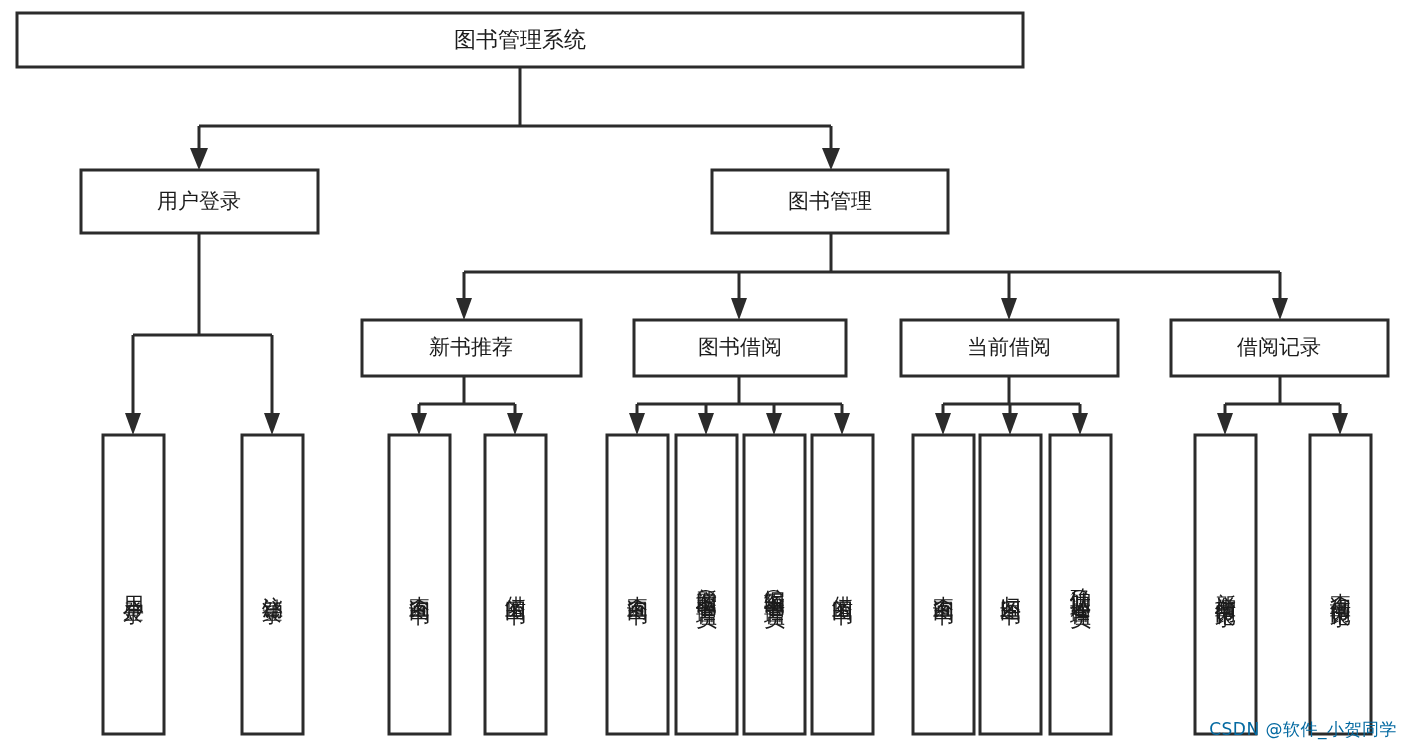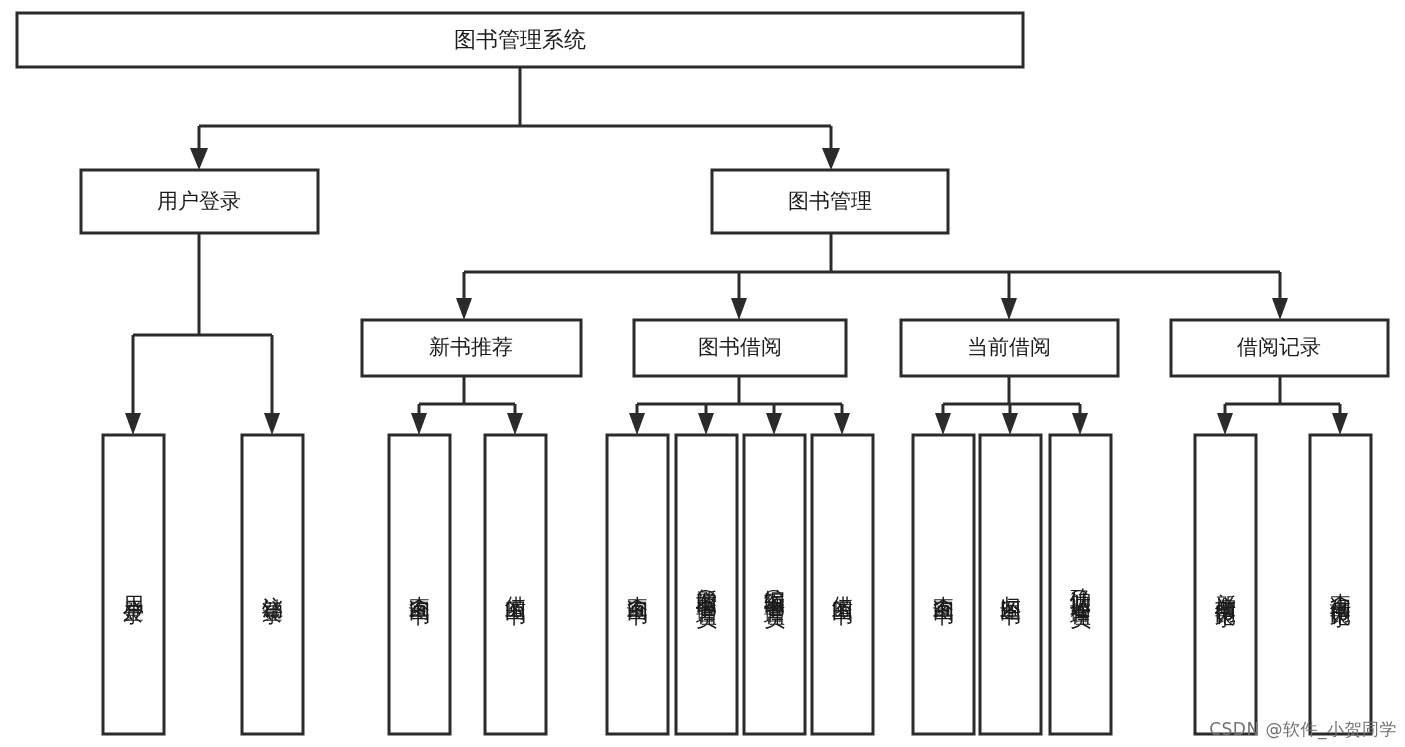--- a/index.html
+++ b/index.html
@@ -75,21 +75,21 @@
     letter-spacing: 3px;
     color: #1b1b1b;
     white-space: nowrap;
   }
   .watermark {
     position: absolute;
     right: 8px;
     bottom: 6px;
     font-family: "DejaVu Sans", "Liberation Sans", sans-serif;
     font-size: 17px;
-    color: #737373;
+    color: #0369a1;
     letter-spacing: 0.5px;
     user-select: none;
   }
 </style>
 </head>
 <body>
 
 <div id="diagram-root">
 
   <svg id="diagram-svg" viewBox="0 0 1405 747">

